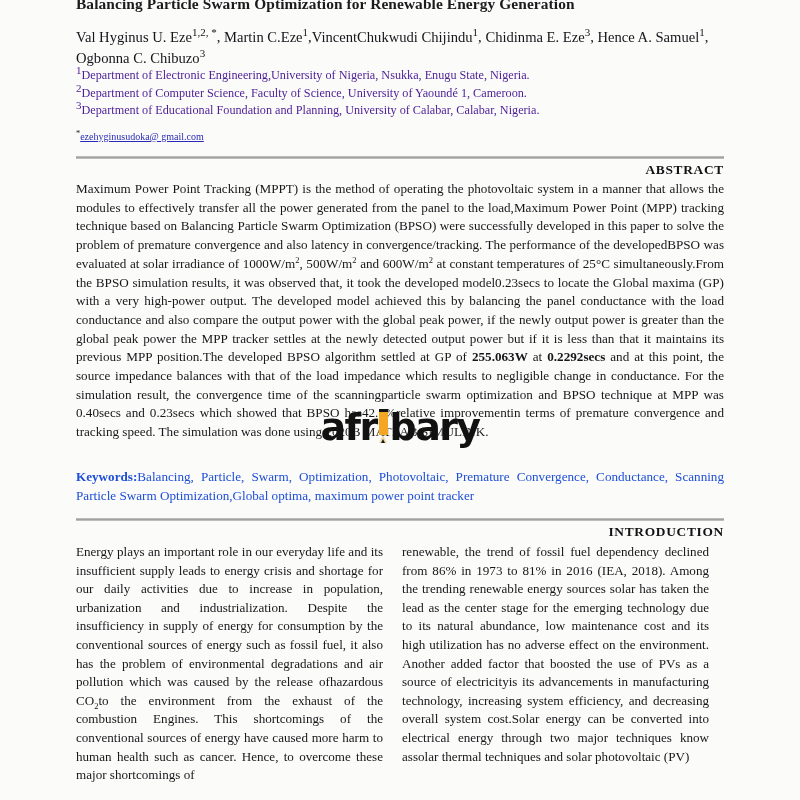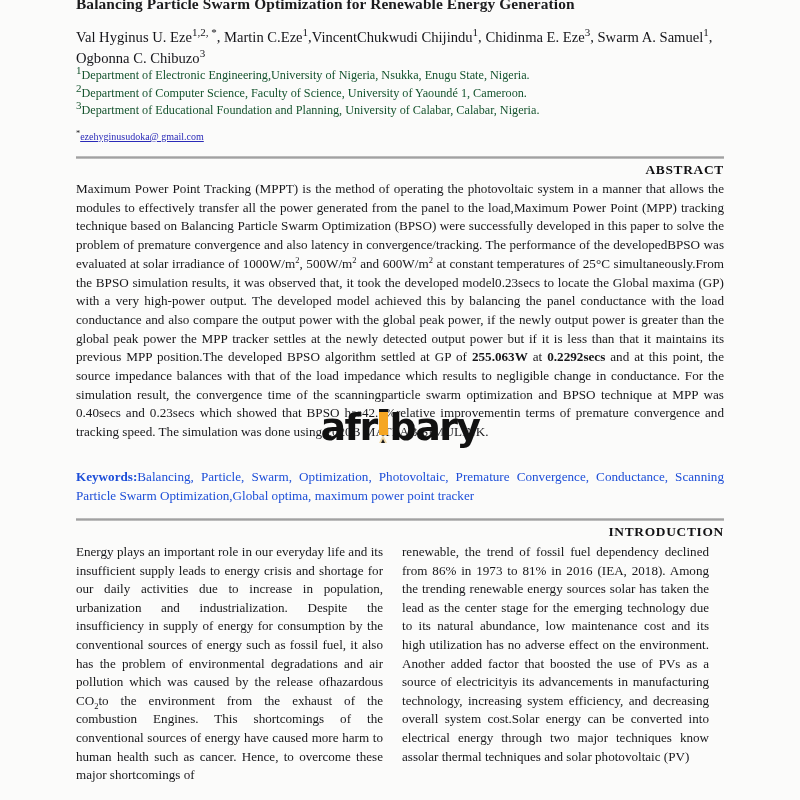--- a/index.html
+++ b/index.html
@@ -58,21 +58,21 @@
   
   .affils {
     position: absolute;
     top: 67px;
     left: 0;
     width: 648px;
   }
   .aff {
     font-size: 12.2px;
     line-height: 17.6px;
-    color: #14532d;
+    color: #4c1d95;
   }
   .email-wrap {
     margin-top: 9px;
     font-size: 10px;
   }
   .email {
     color: #2a2ab8;
     text-decoration: underline;
   }
 
@@ -220,21 +220,21 @@
 </style>
 </head>
 <body>
 
 <div class="page">
   <div class="inner">
 
     <h1 class="title">Balancing Particle Swarm Optimization for Renewable Energy Generation</h1>
 
     <div class="authors">
-      <span>Val Hyginus U. Eze</span><sup>1,2, *</sup><span>, Martin C.Eze</span><sup>1</sup><span>,VincentChukwudi Chijindu</span><sup>1</sup><span>, Chidinma E. Eze</span><sup>3</sup><span>, Swarm A. Samuel</span><sup>1</sup><span>, Ogbonna C. Chibuzo</span><sup>3</sup>
+      <span>Val Hyginus U. Eze</span><sup>1,2, *</sup><span>, Martin C.Eze</span><sup>1</sup><span>,VincentChukwudi Chijindu</span><sup>1</sup><span>, Chidinma E. Eze</span><sup>3</sup><span>, Hence A. Samuel</span><sup>1</sup><span>, Ogbonna C. Chibuzo</span><sup>3</sup>
     </div>
 
     <div class="affils">
       <div class="aff">
         <sup>1</sup><span>Department of Electronic Engineering,University of Nigeria, Nsukka, Enugu State, Nigeria.</span>
       </div>
       <div class="aff">
         <sup>2</sup><span>Department of Computer Science, Faculty of Science, University of Yaoundé 1, Cameroon.</span>
       </div>
       <div class="aff">

